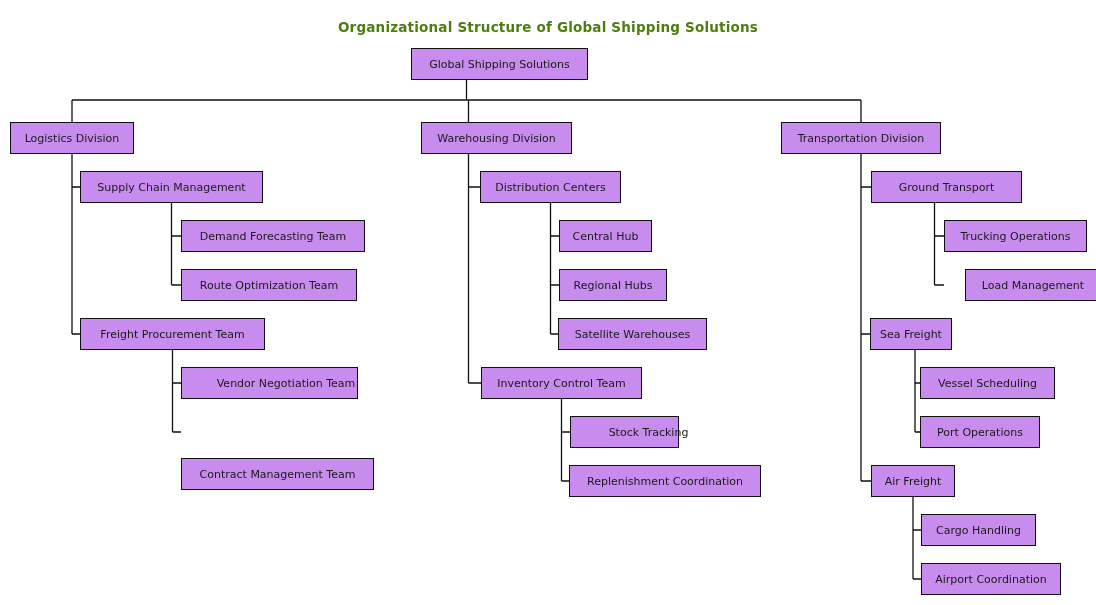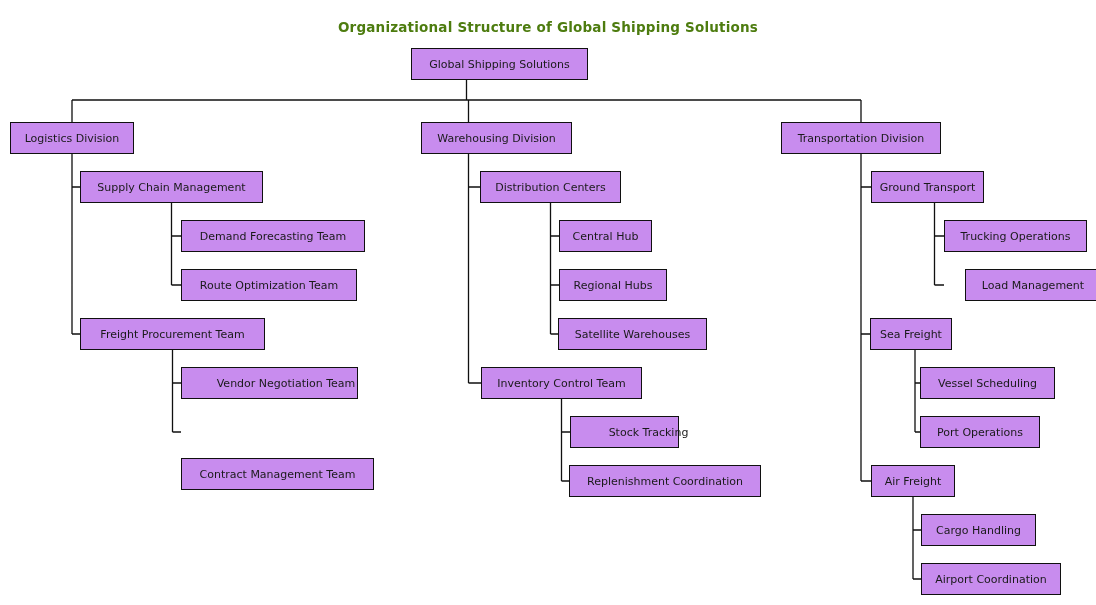--- a/index.html
+++ b/index.html
@@ -81,21 +81,21 @@
   <div class="node" style="left:181px; top:416px; width:193px;margin-top:42px;">Contract Management Team</div>
 
   <div class="node" style="left:559px; top:220px; width:93px;">Central Hub</div>
   <div class="node" style="left:480px; top:171px; width:141px;">Distribution Centers</div>
   <div class="node" style="left:559px; top:269px; width:108px;">Regional Hubs</div>
   <div class="node" style="left:558px; top:318px; width:149px;">Satellite Warehouses</div>
   <div class="node" style="left:481px; top:367px; width:161px;">Inventory Control Team</div>
   <div class="node" style="left:570px; top:416px; width:109px;padding-left:48px;">Stock Tracking</div>
   <div class="node" style="left:569px; top:465px; width:192px;">Replenishment Coordination</div>
 
-  <div class="node" style="left:871px; top:171px; width:113px;">Ground Transport</div>
+  <div class="node" style="left:871px; top:171px; width:151px;">Ground Transport</div>
   <div class="node" style="left:944px; top:220px; width:143px;">Trucking Operations</div>
   <div class="node" style="left:944px; top:269px; width:136px;margin-left:21px;">Load Management</div>
   <div class="node" style="left:870px; top:318px; width:82px;">Sea Freight</div>
   <div class="node" style="left:920px; top:367px; width:135px;">Vessel Scheduling</div>
   <div class="node" style="left:920px; top:416px; width:120px;">Port Operations</div>
   <div class="node" style="left:871px; top:465px; width:84px;">Air Freight</div>
   <div class="node" style="left:921px; top:514px; width:115px;">Cargo Handling</div>
   <div class="node" style="left:921px; top:563px; width:140px;">Airport Coordination</div>
 
 </div>

